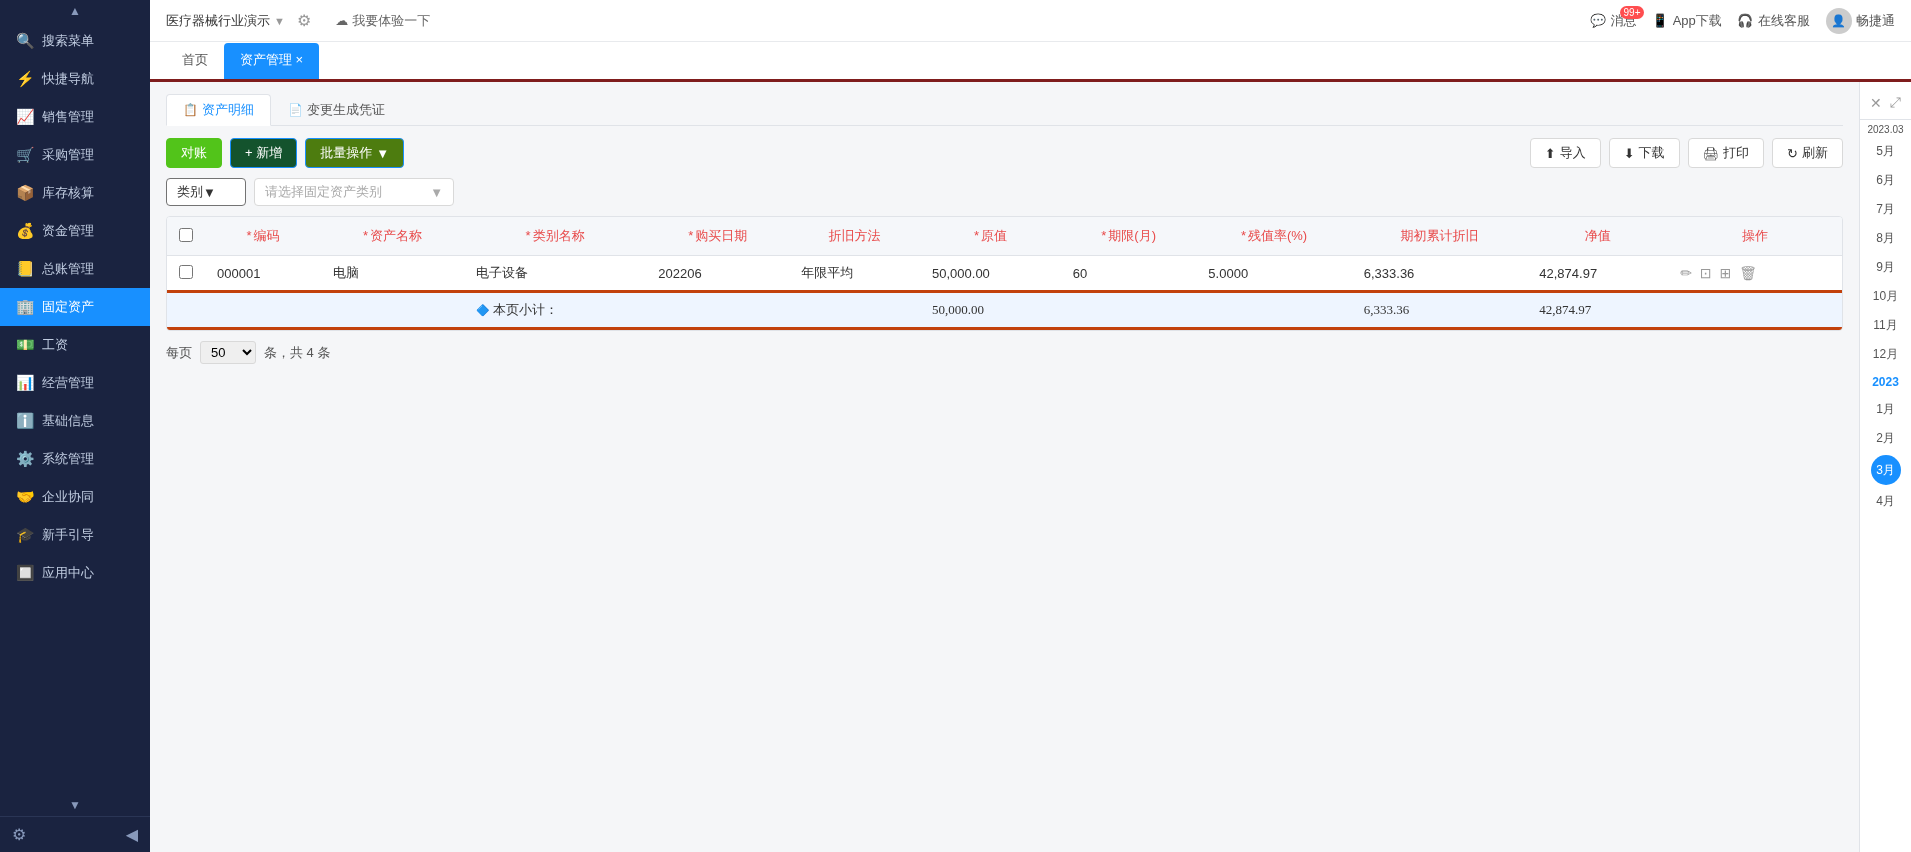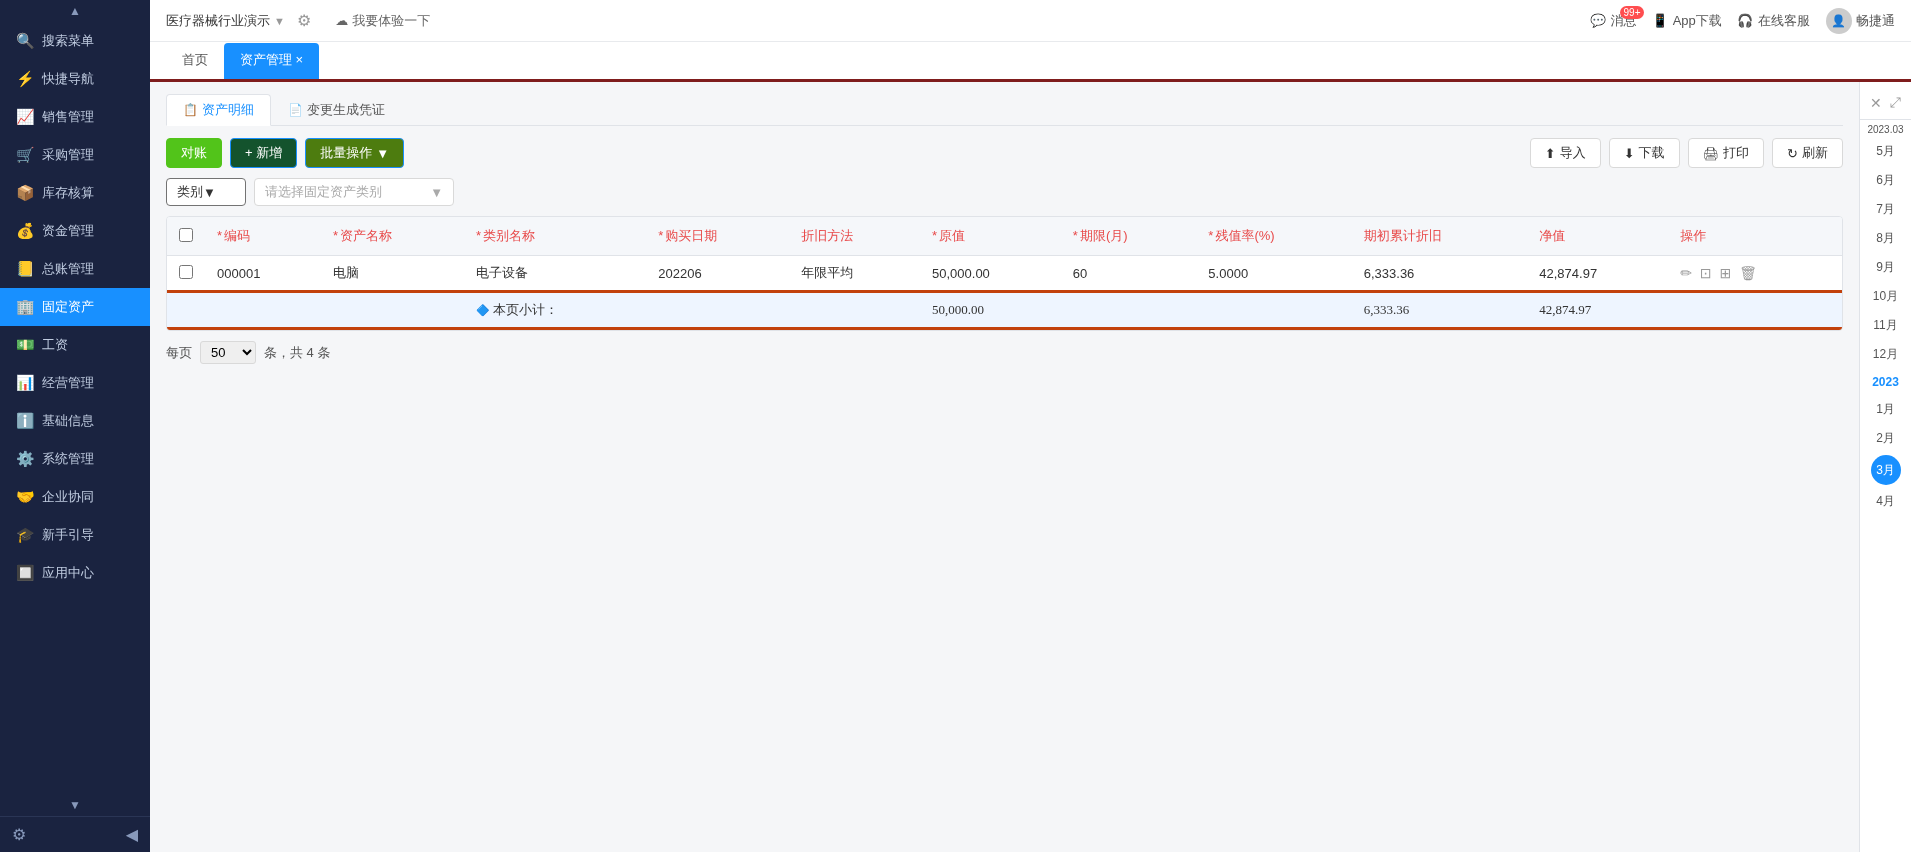--- a/index.html
+++ b/index.html
@@ -294,21 +294,21 @@
     table {
       width: 100%;
       border-collapse: collapse;
       font-size: 13px;
     }
     thead tr {
       background: #f5f7fa;
     }
     thead th {
       padding: 10px 12px;
-      text-align: left;
+      text-align: center;
       color: #e84a4a;
       font-weight: 500;
       border-bottom: 1px solid #e0e3e8;
       white-space: nowrap;
     }
     thead th.no-red { color: #333; }
     thead th .required { color: #e84a4a; margin-right: 2px; }
     tbody tr {
       border-bottom: 3px solid #c2410c;
     }

